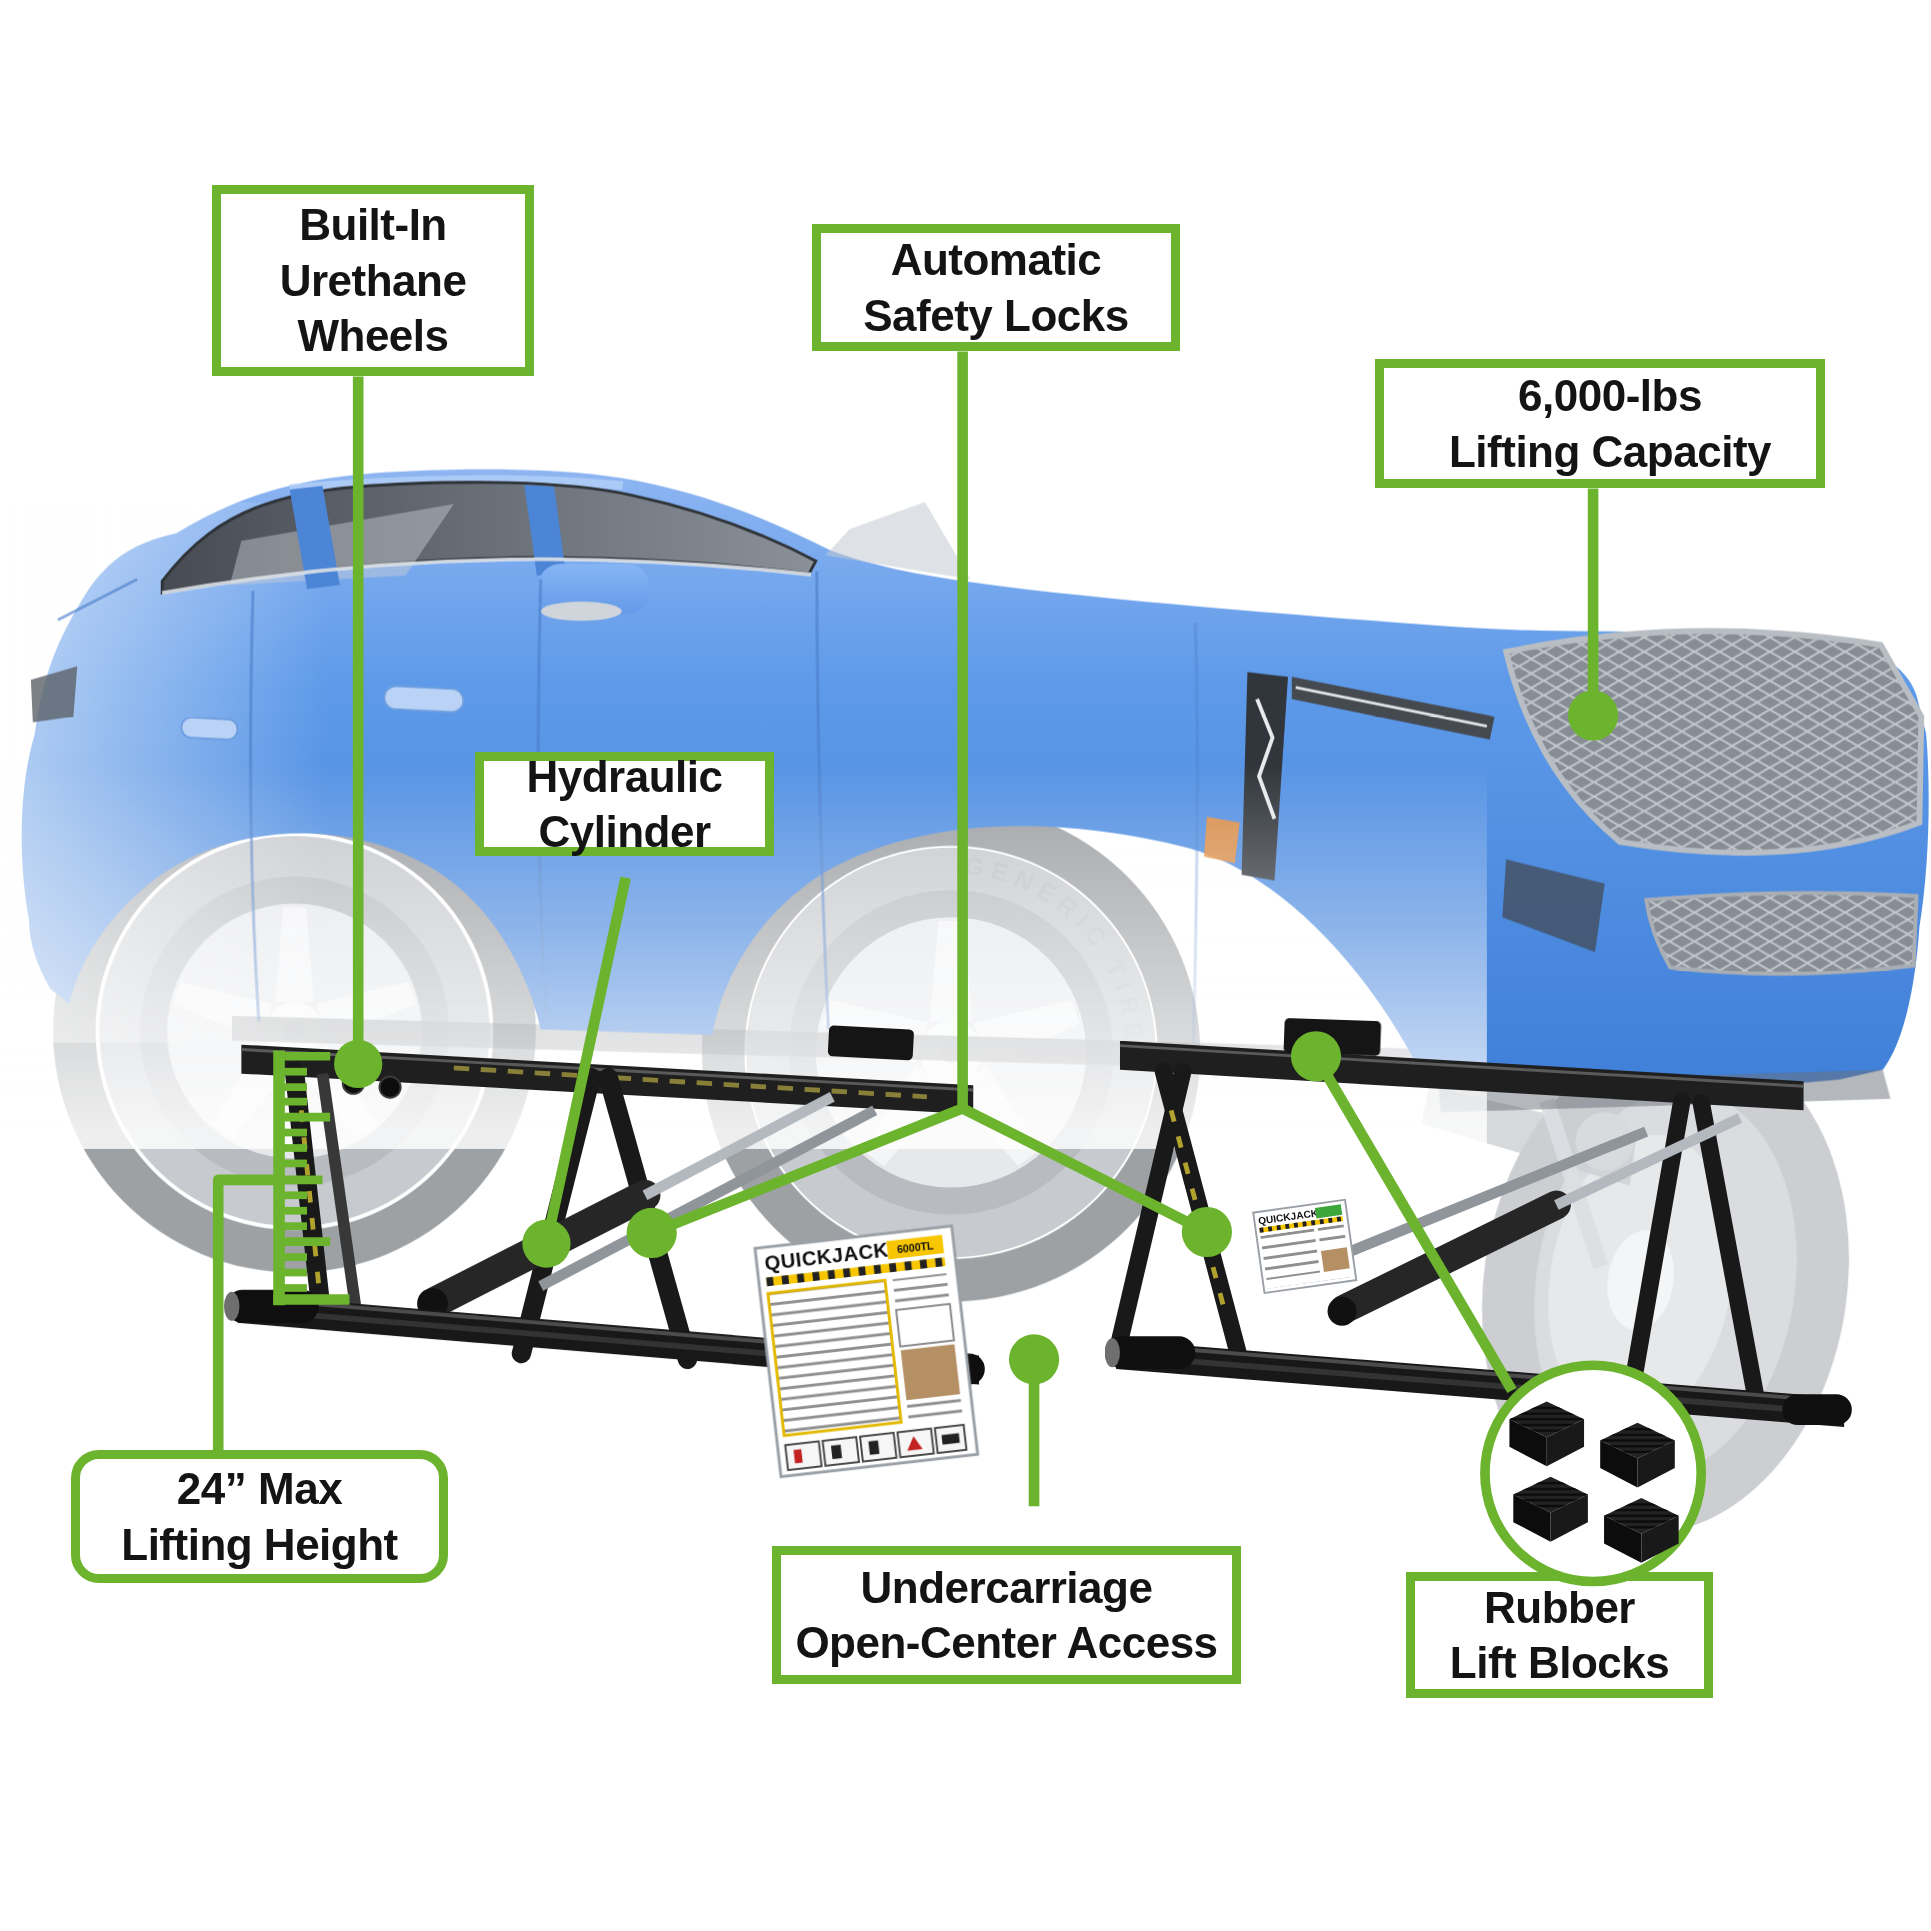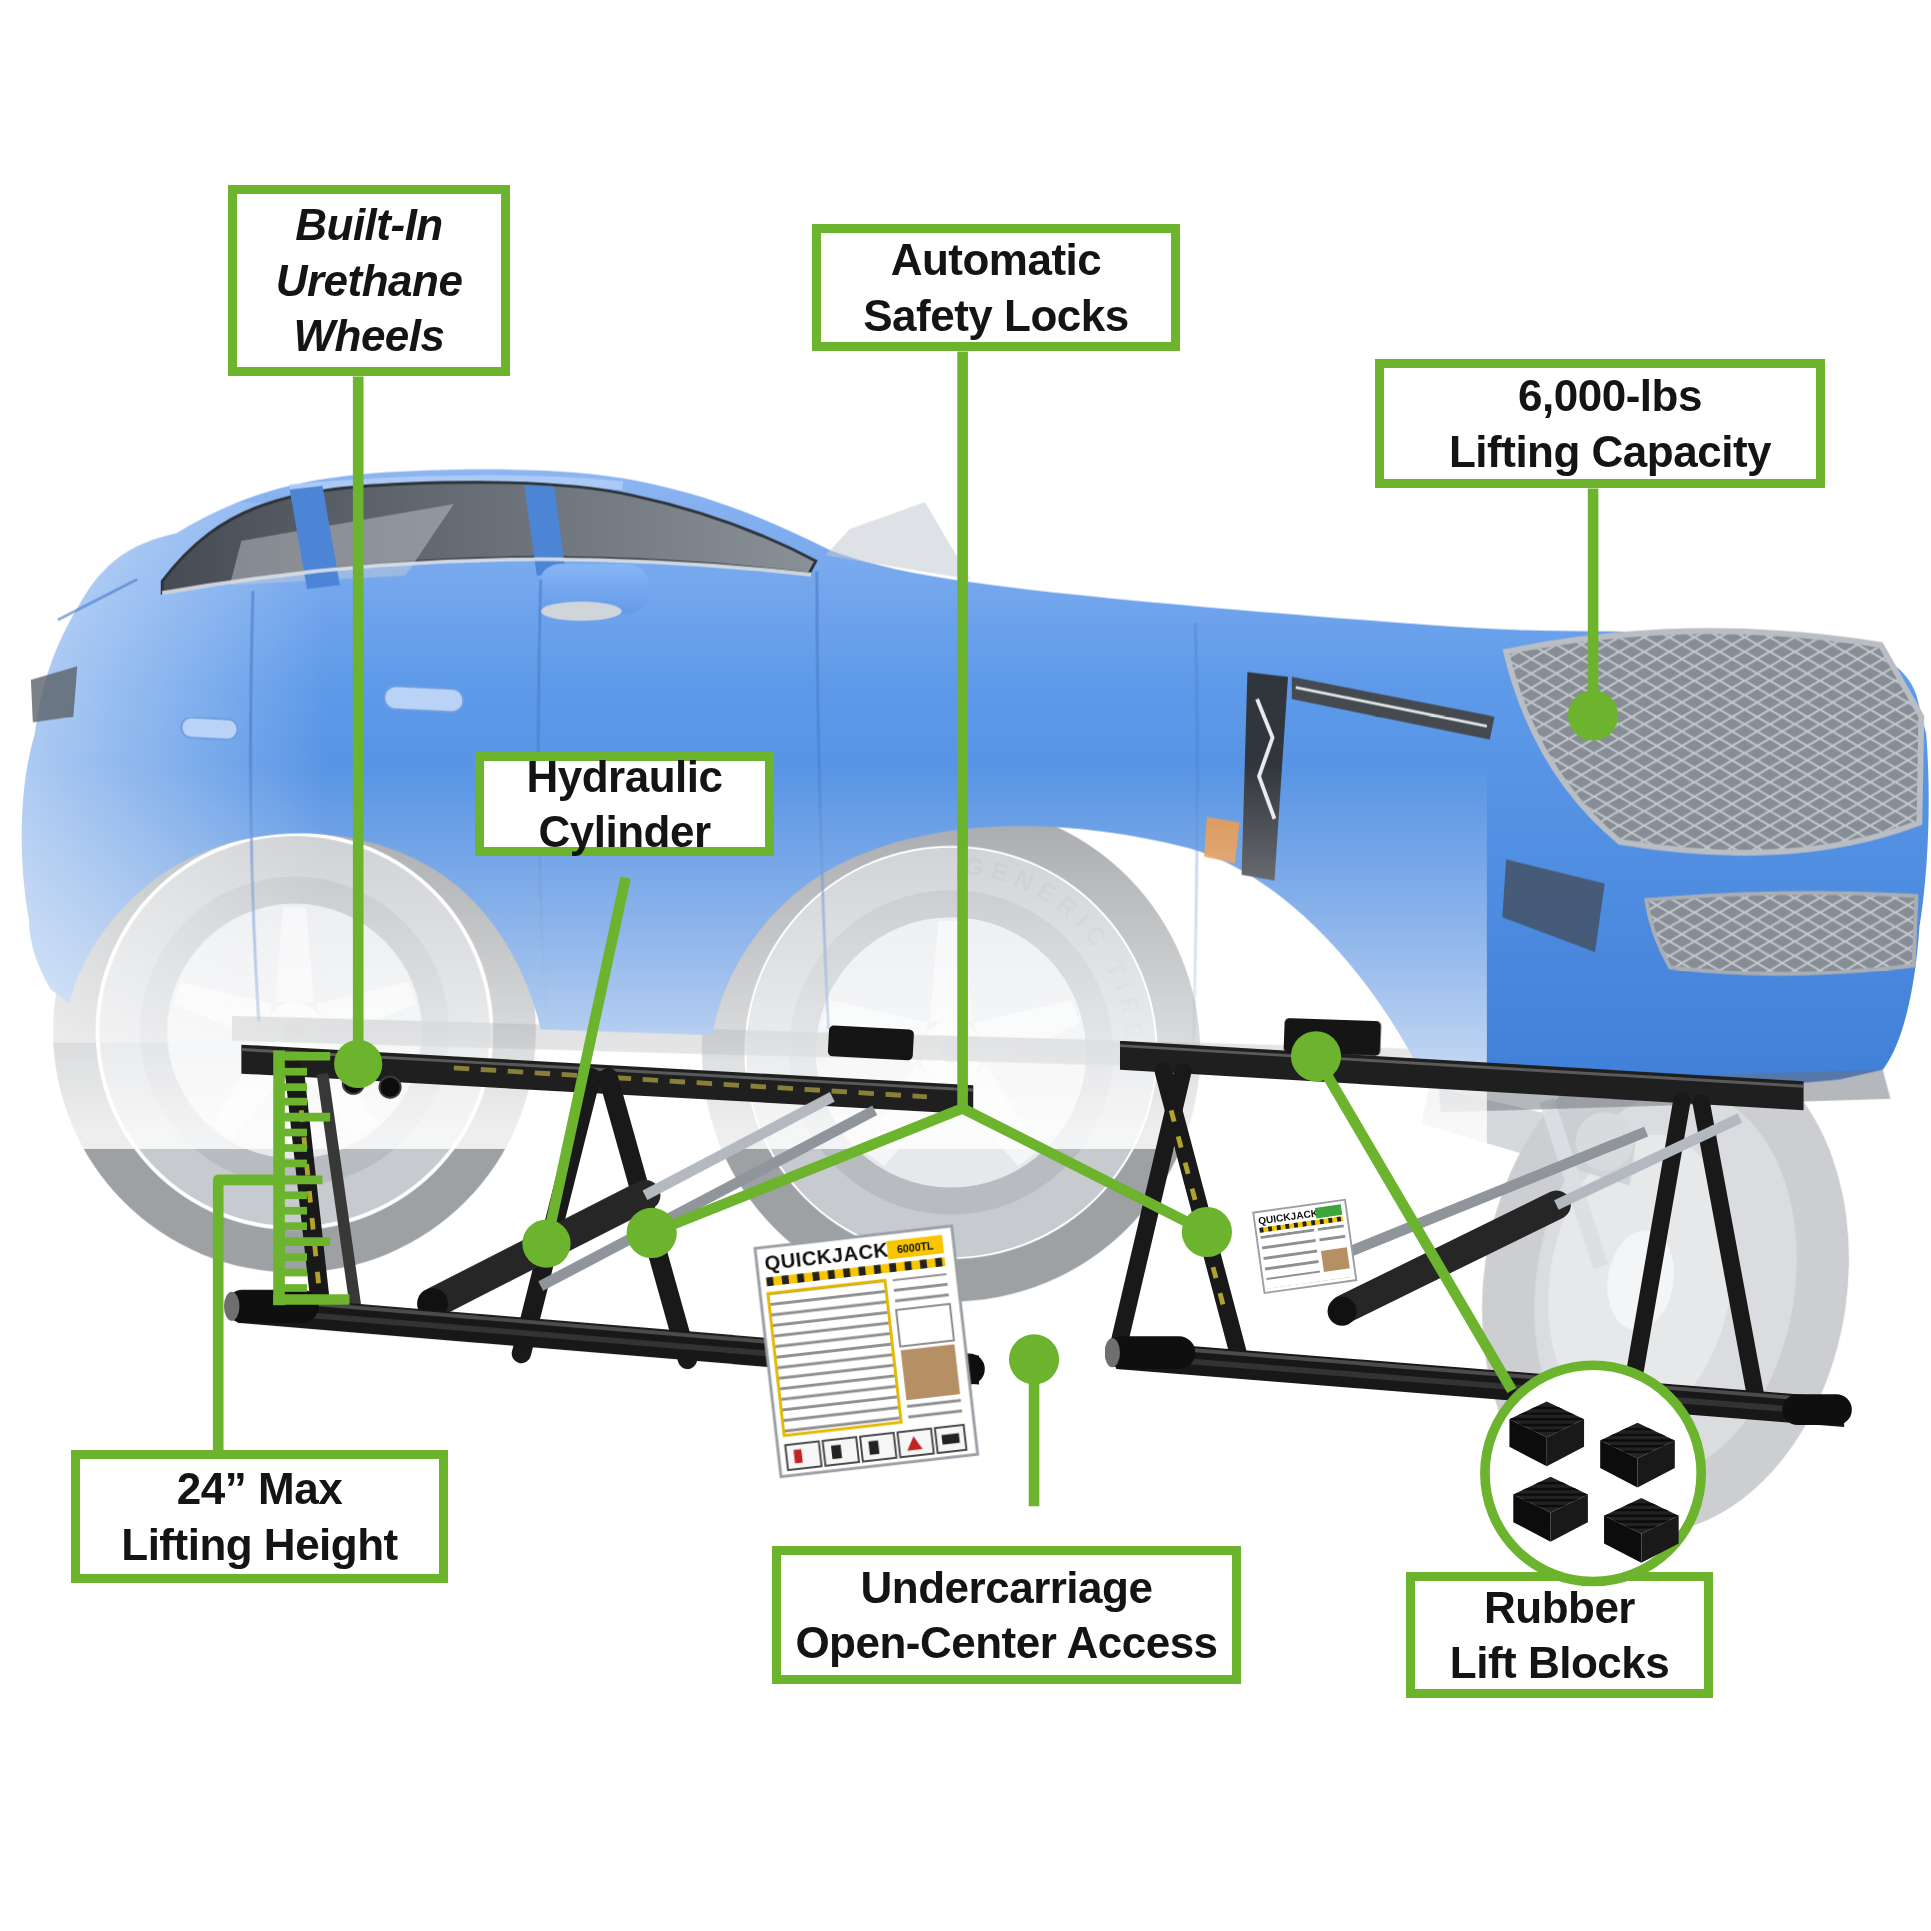--- a/index.html
+++ b/index.html
@@ -8,25 +8,25 @@
   #scene{z-index:1;}
   #overlay{z-index:9;pointer-events:none;}
   .callout{
     position:absolute;z-index:5;box-sizing:border-box;
     background:#ffffff;border:9.7px solid #6cb32e;
     display:flex;align-items:center;justify-content:center;
     text-align:center;font-weight:bold;color:#141414;
     font-size:44px;line-height:1.26;letter-spacing:-0.5px;
     white-space:pre-line;
   }
-  #c-wheels       {left:228px;  top:185px;  width:282px; height:191px;font-style:italic;}
+  #c-wheels       {left:212px;  top:185px;  width:322px; height:191px;}
   #c-locks        {left:812px;  top:224px;  width:368px; height:127px;}
   #c-capacity     {left:1375px; top:359px;  width:450px; height:129px;padding-left:20px;}
   #c-cylinder     {left:475px;  top:752px;  width:299px; height:104px;}
-  #c-height       {left:71px;   top:1450px; width:377px; height:133px;}
+  #c-height       {left:71px;   top:1450px; width:377px; height:133px;border-radius:28px;}
   #c-undercarriage{left:772px;  top:1506px; width:469px; height:138px;margin-top:40px;}
   #c-blocks       {left:1406px; top:1572px; width:307px; height:126px;}
 </style>
 </head>
 <body>
 
 <svg id="scene" class="layer" viewBox="0 0 2000 2000">
   <defs>
     <linearGradient id="bodyGrad" x1="0" y1="480" x2="0" y2="1140" gradientUnits="userSpaceOnUse">
       <stop offset="0" stop-color="#8fb6f2"></stop>

